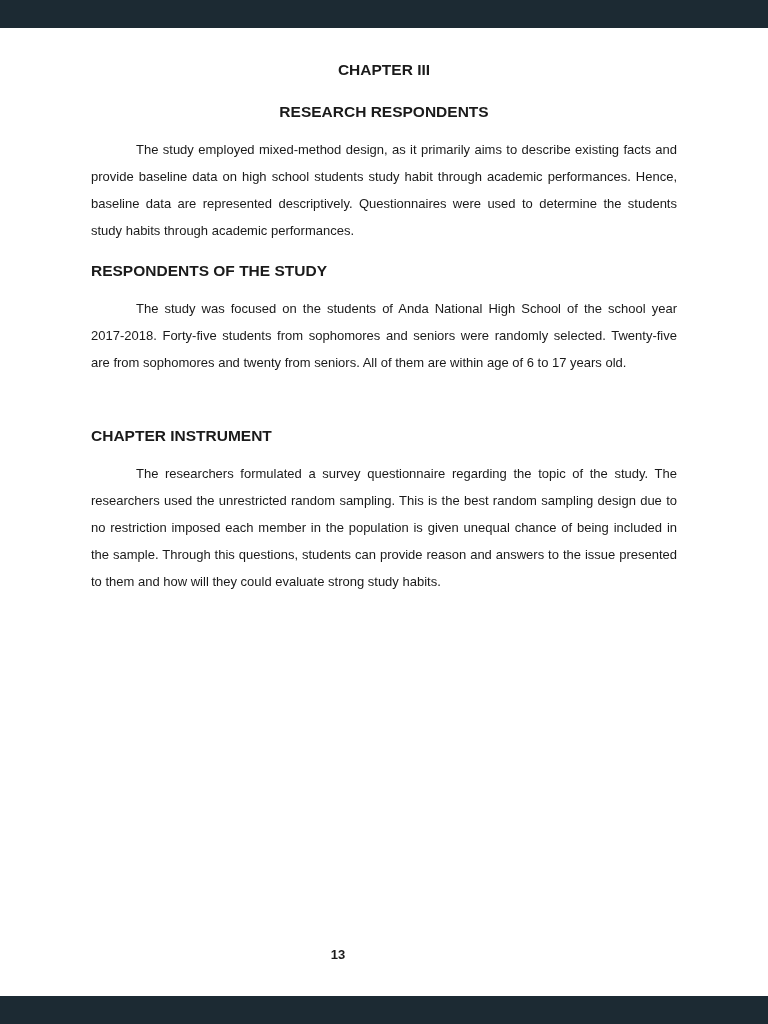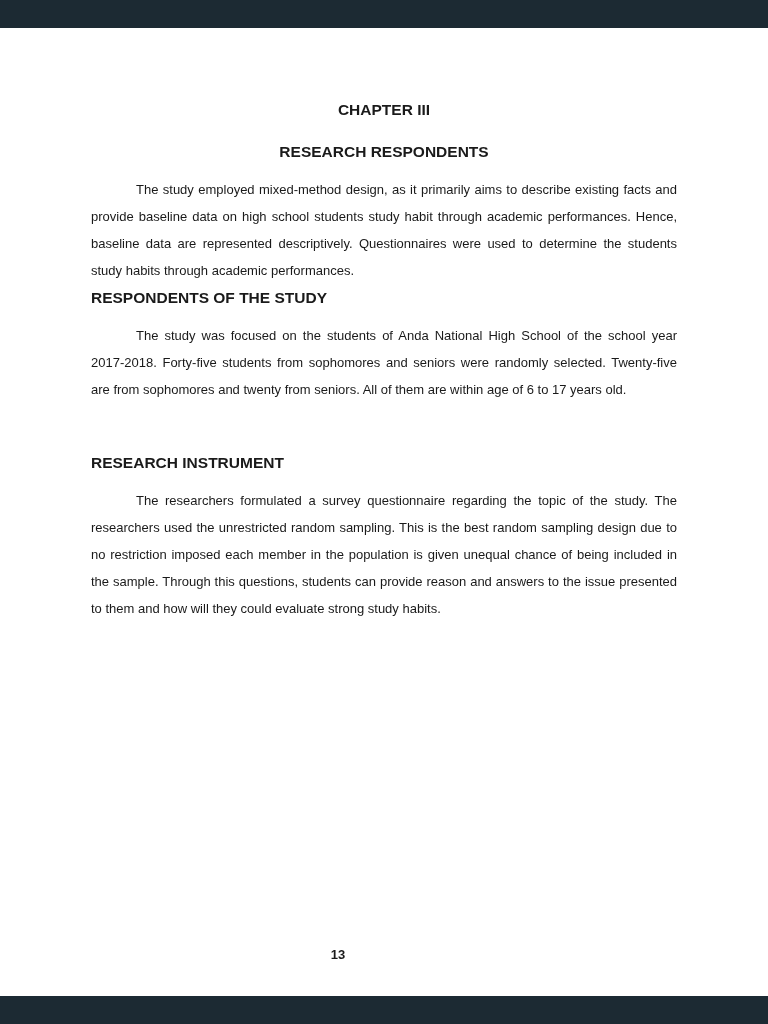--- a/index.html
+++ b/index.html
@@ -34,33 +34,33 @@
     box-sizing: border-box;
     padding: 0 91px;
   }
   .doc-title {
     text-align: center;
     font-weight: bold;
     font-size: 15.5px;
     line-height: 27px;
   }
   .doc-title.first {
-    margin-top: 68px;
+    margin-top: 28px;
   }
   .doc-title.second {
     margin-top: 15px;
   }
   .section-heading {
     font-weight: bold;
     font-size: 15.5px;
     line-height: 27px;
     text-align: left;
   }
   .section-heading.s1 { margin-top: 64px; }
-  .section-heading.s2 { }
+  .section-heading.s2 { margin-top: 13px; }
   .section-heading.s3 { margin-top: 46px; }
   .para {
     font-size: 13px;
     line-height: 27px;
     text-align: justify;
     text-indent: 45px;
     margin: 11px 0 0 0;
   }
   .page-number {
     position: absolute;
@@ -84,21 +84,21 @@
   <div class="doc-title second">RESEARCH RESPONDENTS</div>
 
 
   <p class="para">The study employed mixed-method design, as it primarily aims to describe existing facts and provide baseline data on high school students study habit through academic performances. Hence, baseline data are represented descriptively. Questionnaires were used to determine the students study habits through academic performances.</p>
 
   <div class="section-heading s2">RESPONDENTS OF THE STUDY</div>
 
   <p class="para">The study was focused on the students of Anda National High School of the school year 2017-2018. Forty-five students from sophomores and seniors were randomly selected. Twenty-five are from sophomores and twenty from seniors. All of them are within age of 6 to 17 years old.</p>
 
 
-  <div class="section-heading s3">RESEARCH INSTRUMENT</div>
+  <div class="section-heading s3">CHAPTER INSTRUMENT</div>
 
   <p class="para">The researchers formulated a survey questionnaire regarding the topic of the study. The researchers used the unrestricted random sampling. This is the best random sampling design due to no restriction imposed each member in the population is given unequal chance of being included in the sample. Through this questions, students can provide reason and answers to the issue presented to them and how will they could evaluate strong study habits.</p>
 
 </div>
 
 <div class="page-number">13</div>
 
 <div class="chrome-bar bottom"></div>
 
 </body></html>

